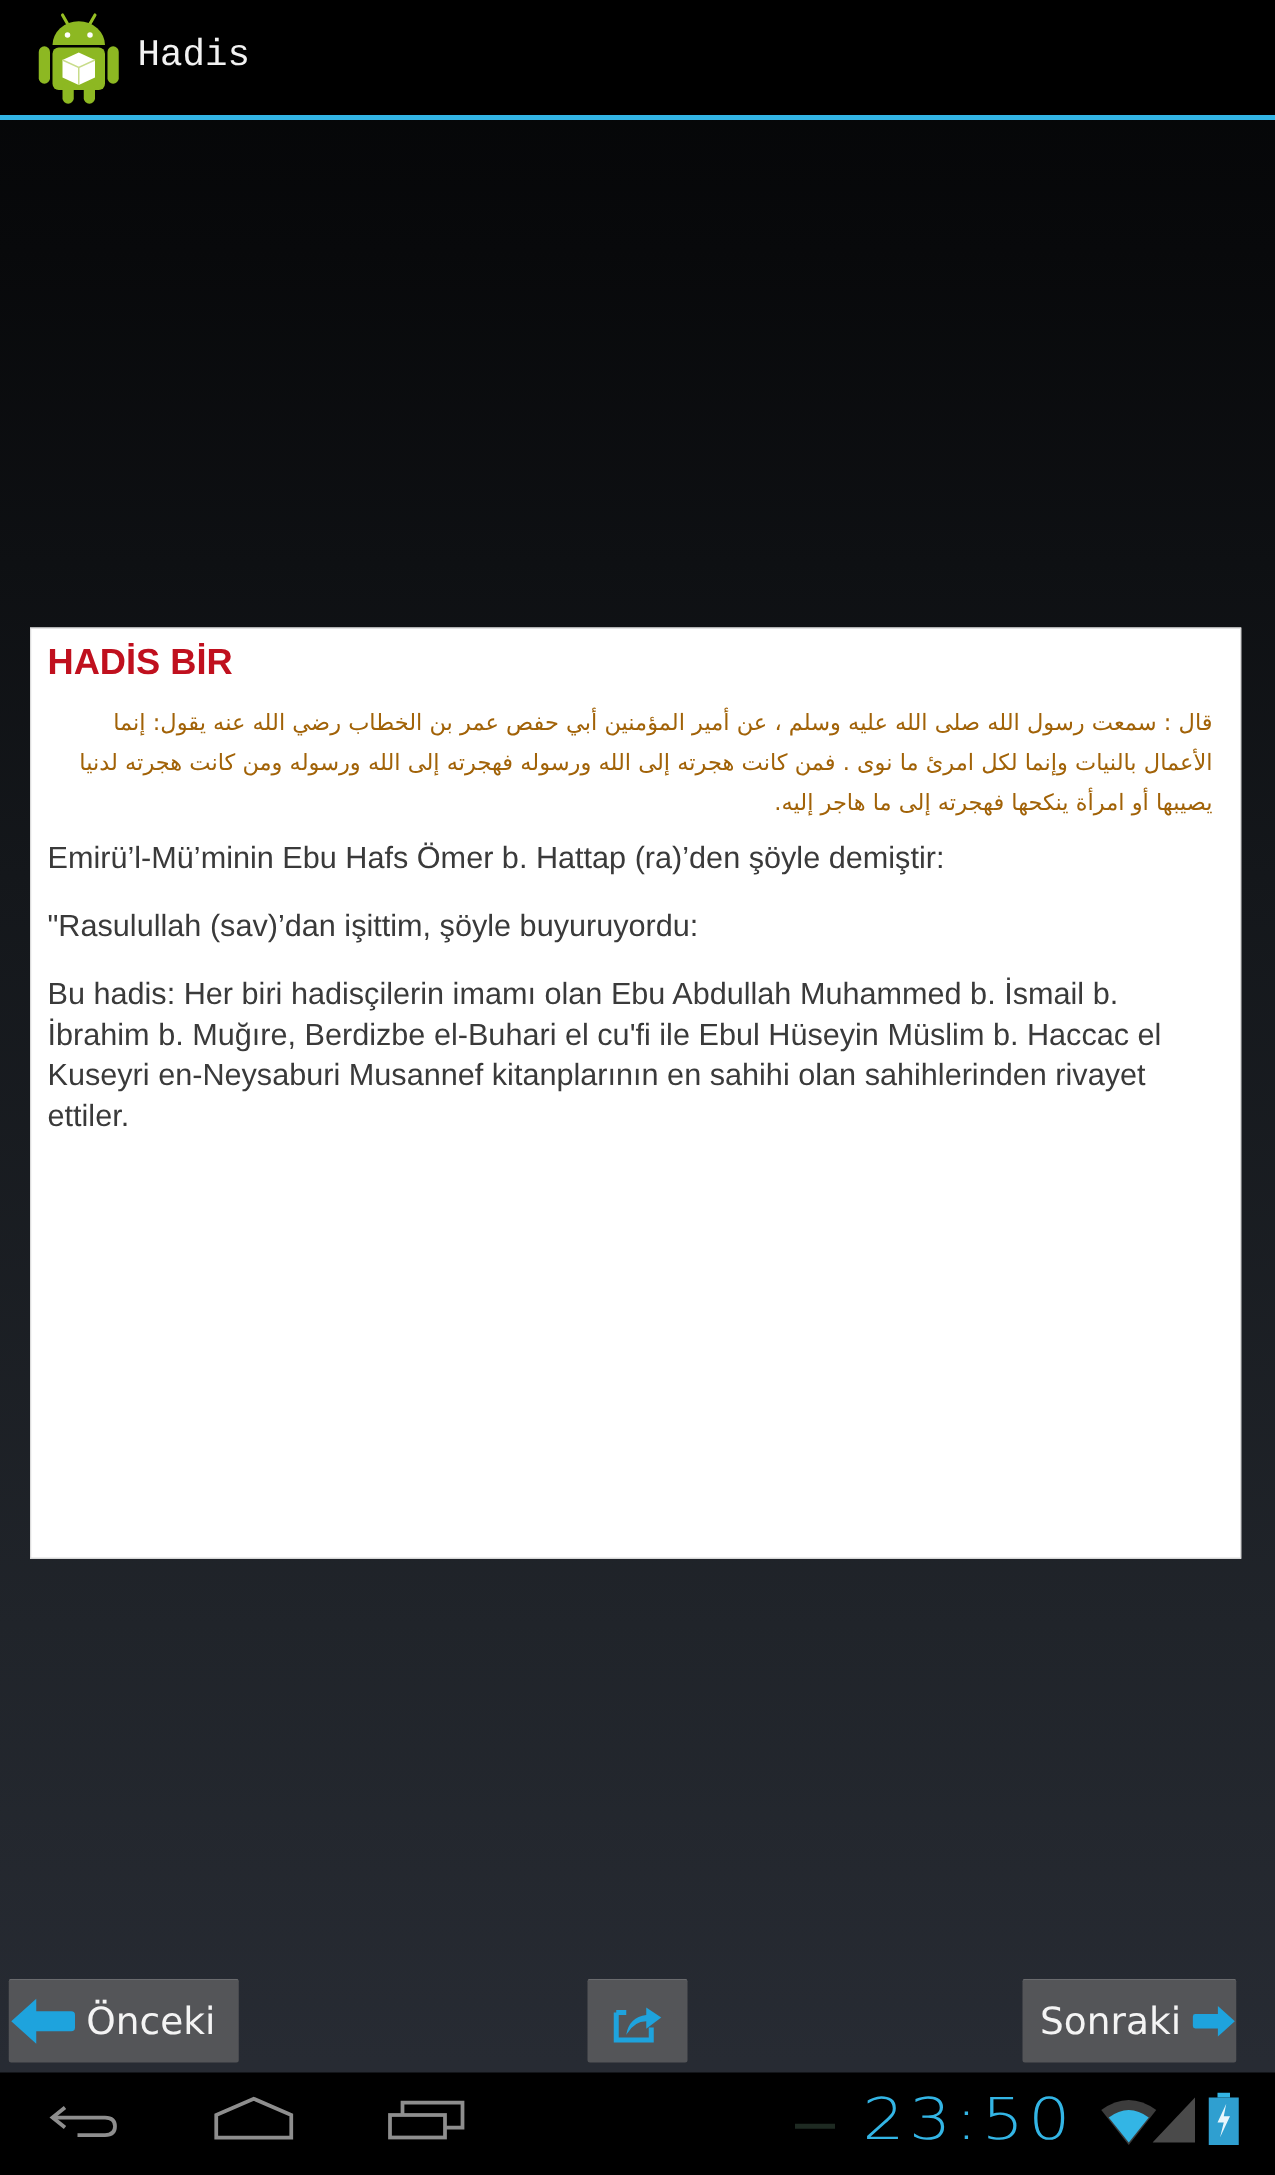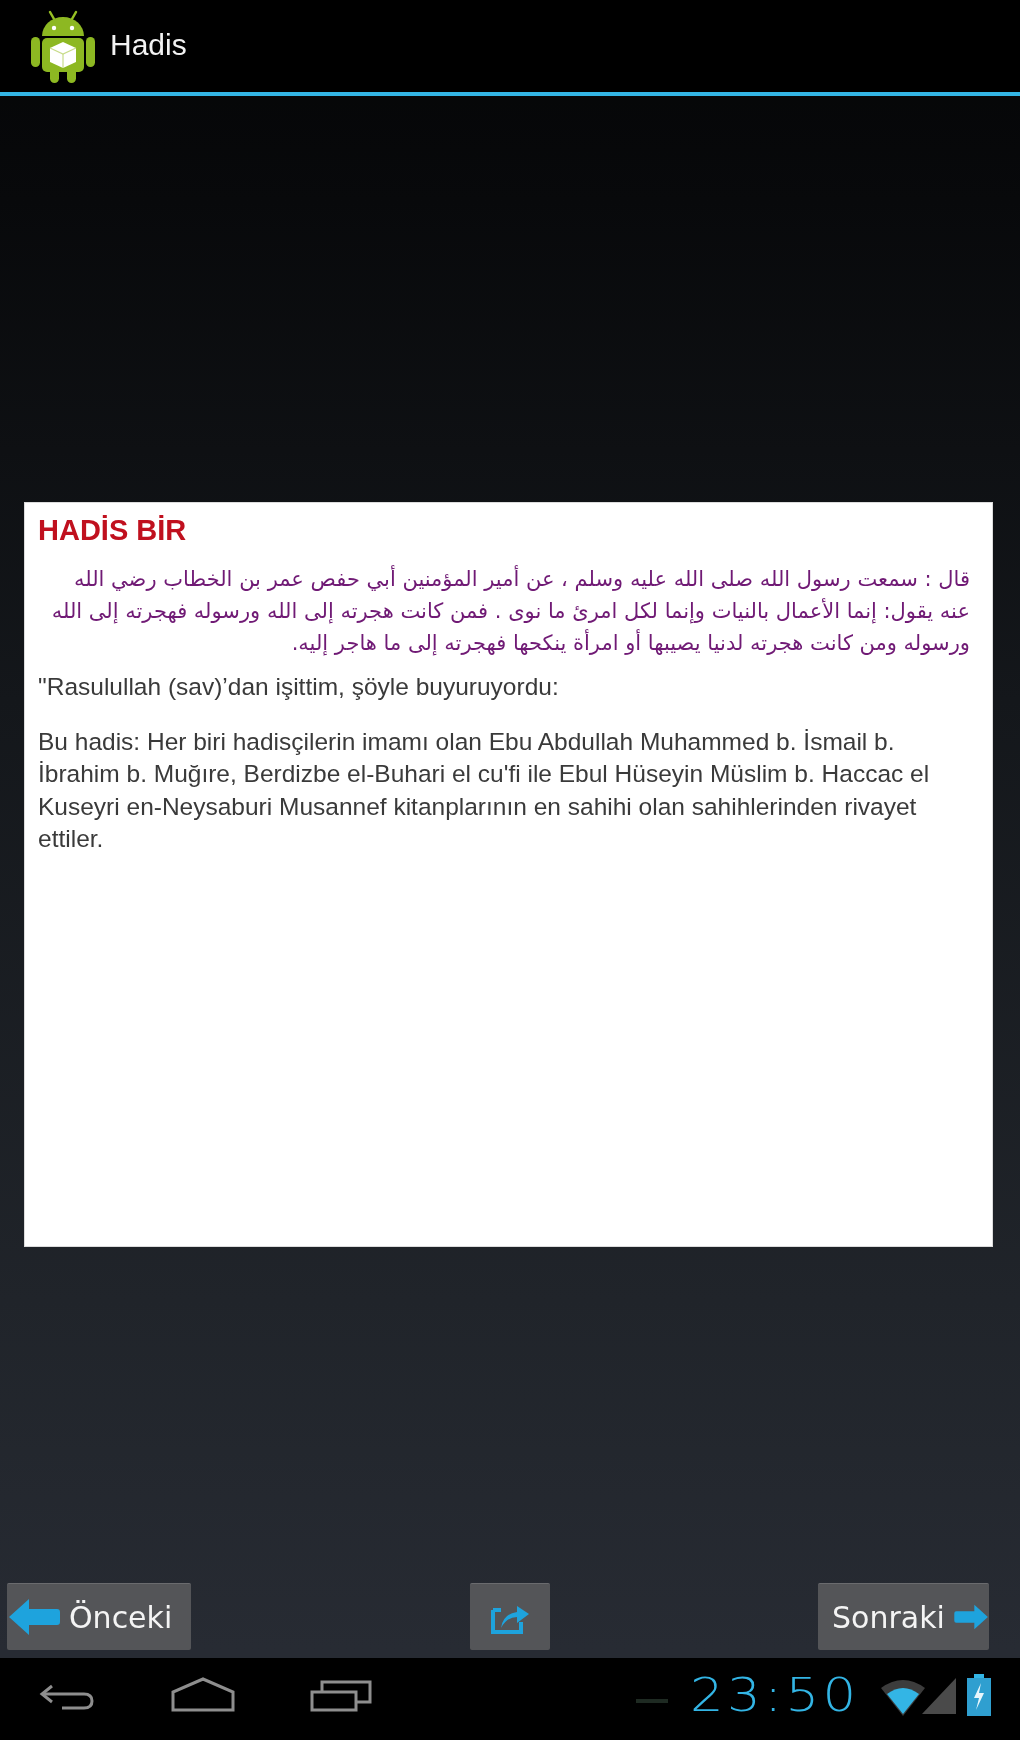--- a/index.html
+++ b/index.html
@@ -30,21 +30,21 @@
   .app-icon {
     position: absolute;
     left: 28px; top: 6px;
     width: 70px; height: 80px;
   }
   .app-title {
     position: absolute;
     left: 110px; top: 28px;
     color: #f2f2f2;
     font-size: 30px;
-    font-family: Liberation Sans, sans-serif;
+    font-family: Liberation Mono, monospace;
   }
 
   
   .card {
     position: absolute;
     left: 24px; top: 502px;
     width: 969px; height: 745px;
     background: #ffffff;
     box-sizing: border-box;
     border: 1px solid #dcdcdc;
@@ -56,23 +56,23 @@
     font-family: "Liberation Sans", sans-serif;
     font-weight: bold;
     font-size: 29px;
     margin: 0 0 14px 0;
     line-height: 38px;
   }
   .arabic {
     direction: rtl;
     text-align: right;
     font-family: "DejaVu Sans", sans-serif;
-    font-size: 21px;
+    font-size: 18px;
     line-height: 32px;
-    color: #701a75;
+    color: #a16207;
     margin: 0 10px 12px 0;
   }
   .turkish {
     font-family: "Liberation Sans", sans-serif;
     font-size: 24.5px;
     line-height: 32.5px;
     color: #3a3a3a;
     margin: 0 0 22px 0;
   }
   .turkish.tight {
@@ -166,20 +166,21 @@
     <path d="M22 42 L35 48 L48 42" stroke="#c8dc8a" stroke-width="1.2" fill="none"></path>
     <line x1="35" y1="48" x2="35" y2="62" stroke="#c8dc8a" stroke-width="1.2"></line>
   </svg>
   <span class="app-title">Hadis</span>
   <div class="divider"></div>
 </div>
 
 <div class="card">
   <div class="card-title">HADİS BİR</div>
   <p class="arabic">قال : سمعت رسول الله صلى الله عليه وسلم ، عن أمير المؤمنين أبي حفص عمر بن الخطاب رضي الله عنه يقول: إنما الأعمال بالنيات وإنما لكل امرئ ما نوى . فمن كانت هجرته إلى الله ورسوله فهجرته إلى الله ورسوله ومن كانت هجرته لدنيا يصيبها أو امرأة ينكحها فهجرته إلى ما هاجر إليه.</p>
+  <p class="turkish">Emirü’l-Mü’minin Ebu Hafs Ömer b. Hattap (ra)’den şöyle demiştir:</p>
   <p class="turkish">"Rasulullah (sav)’dan işittim, şöyle buyuruyordu:</p>
   <p class="turkish tight">Bu hadis: Her biri hadisçilerin imamı olan Ebu Abdullah Muhammed b. İsmail b. İbrahim b. Muğıre, Berdizbe el-Buhari el cu'fi ile Ebul Hüseyin Müslim b. Haccac el Kuseyri en-Neysaburi Musannef kitanplarının en sahihi olan sahihlerinden rivayet ettiler.</p>
 </div>
 
 <div class="btn btn-prev">
   <svg width="54" height="40" viewBox="0 0 54 40">
     <path d="M2 20 L22 2 L22 12 L50 12 Q53 12 53 15 L53 25 Q53 28 50 28 L22 28 L22 38 Z" fill="#1ea3dd"></path>
   </svg>
   <span class="label">Önceki</span>
 </div>

